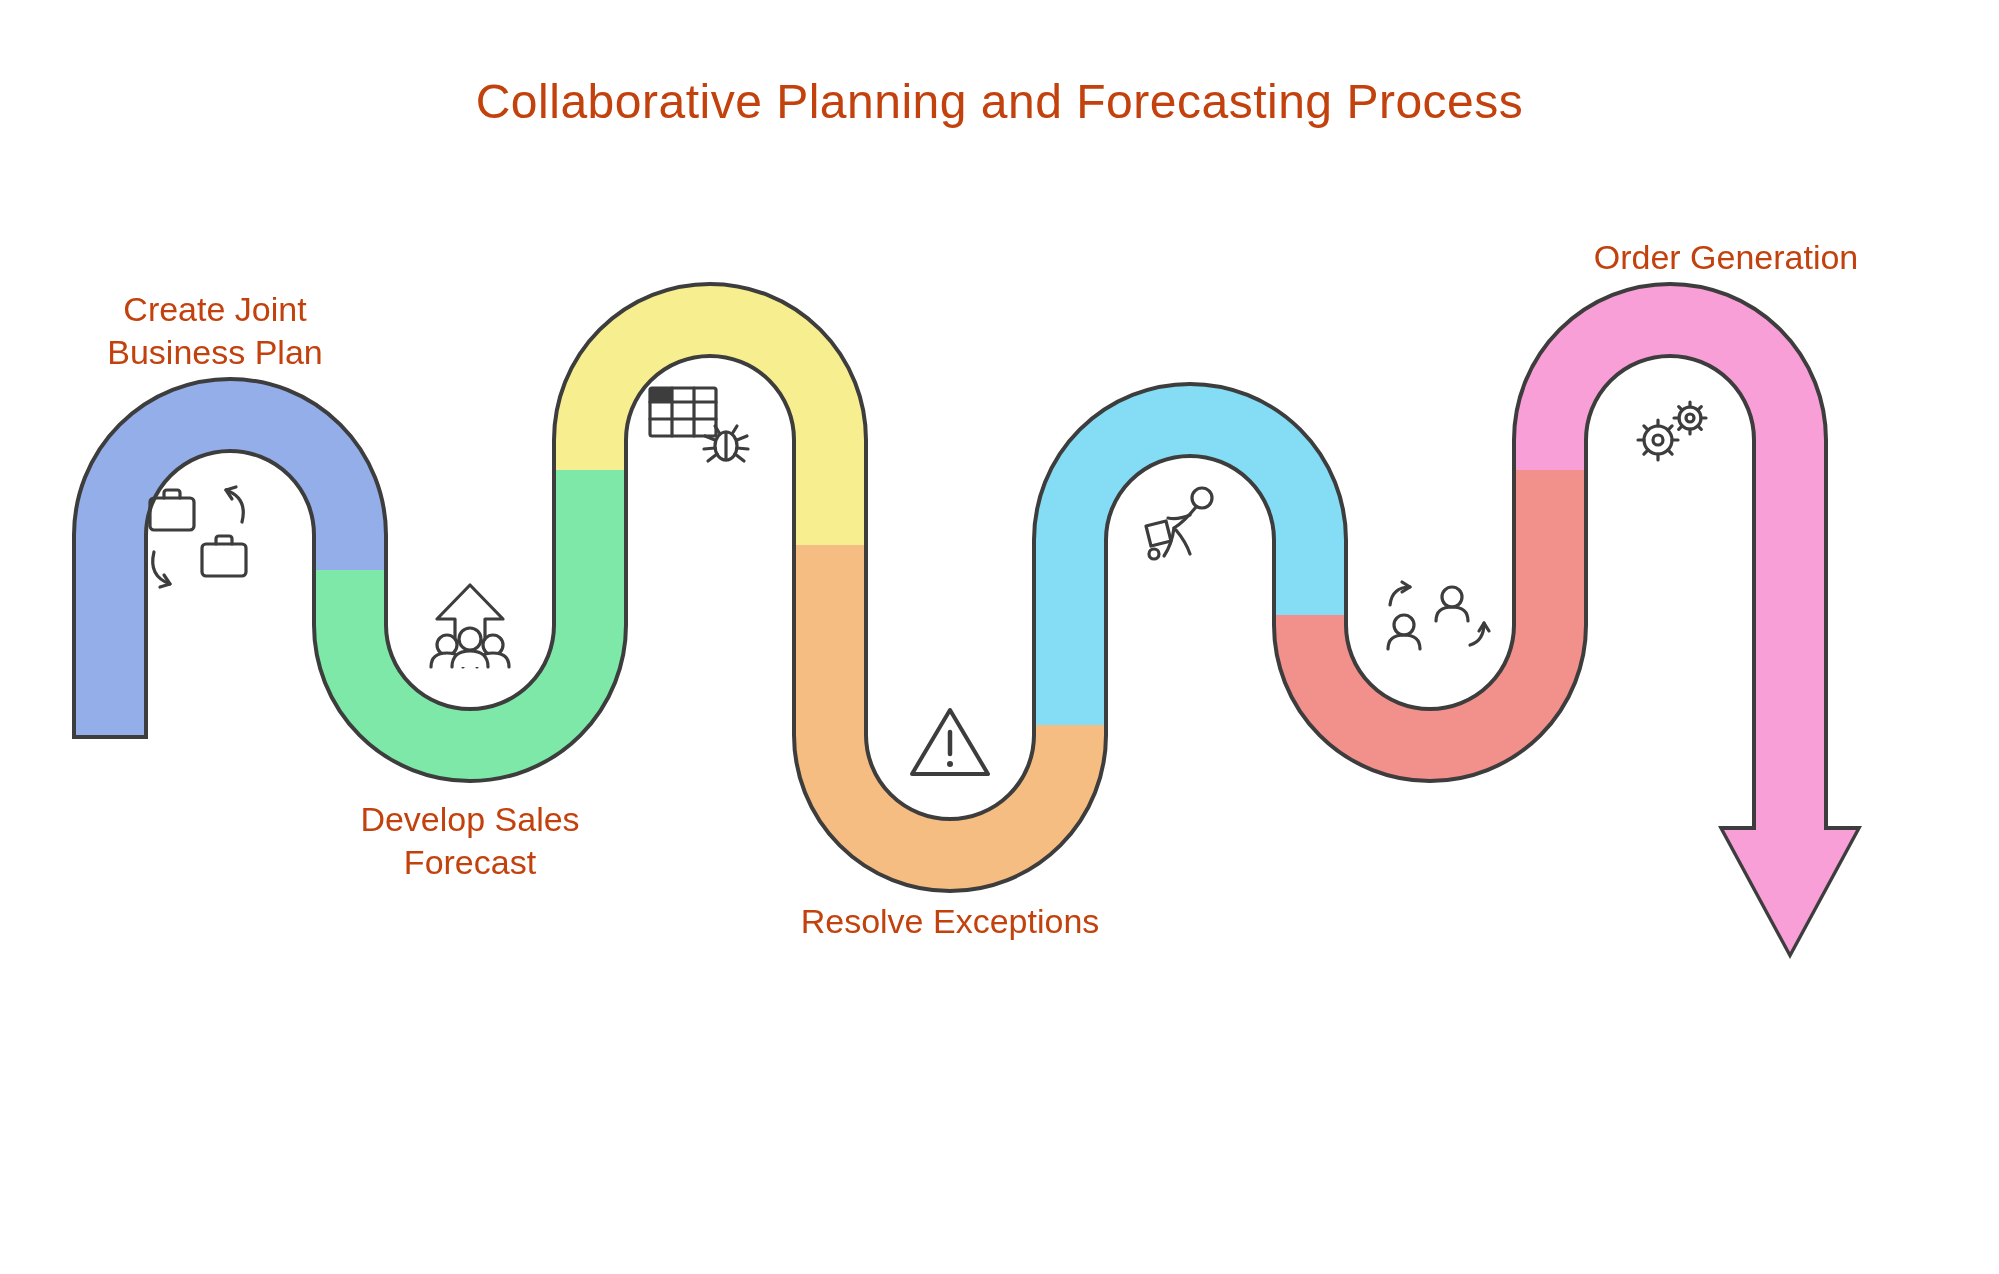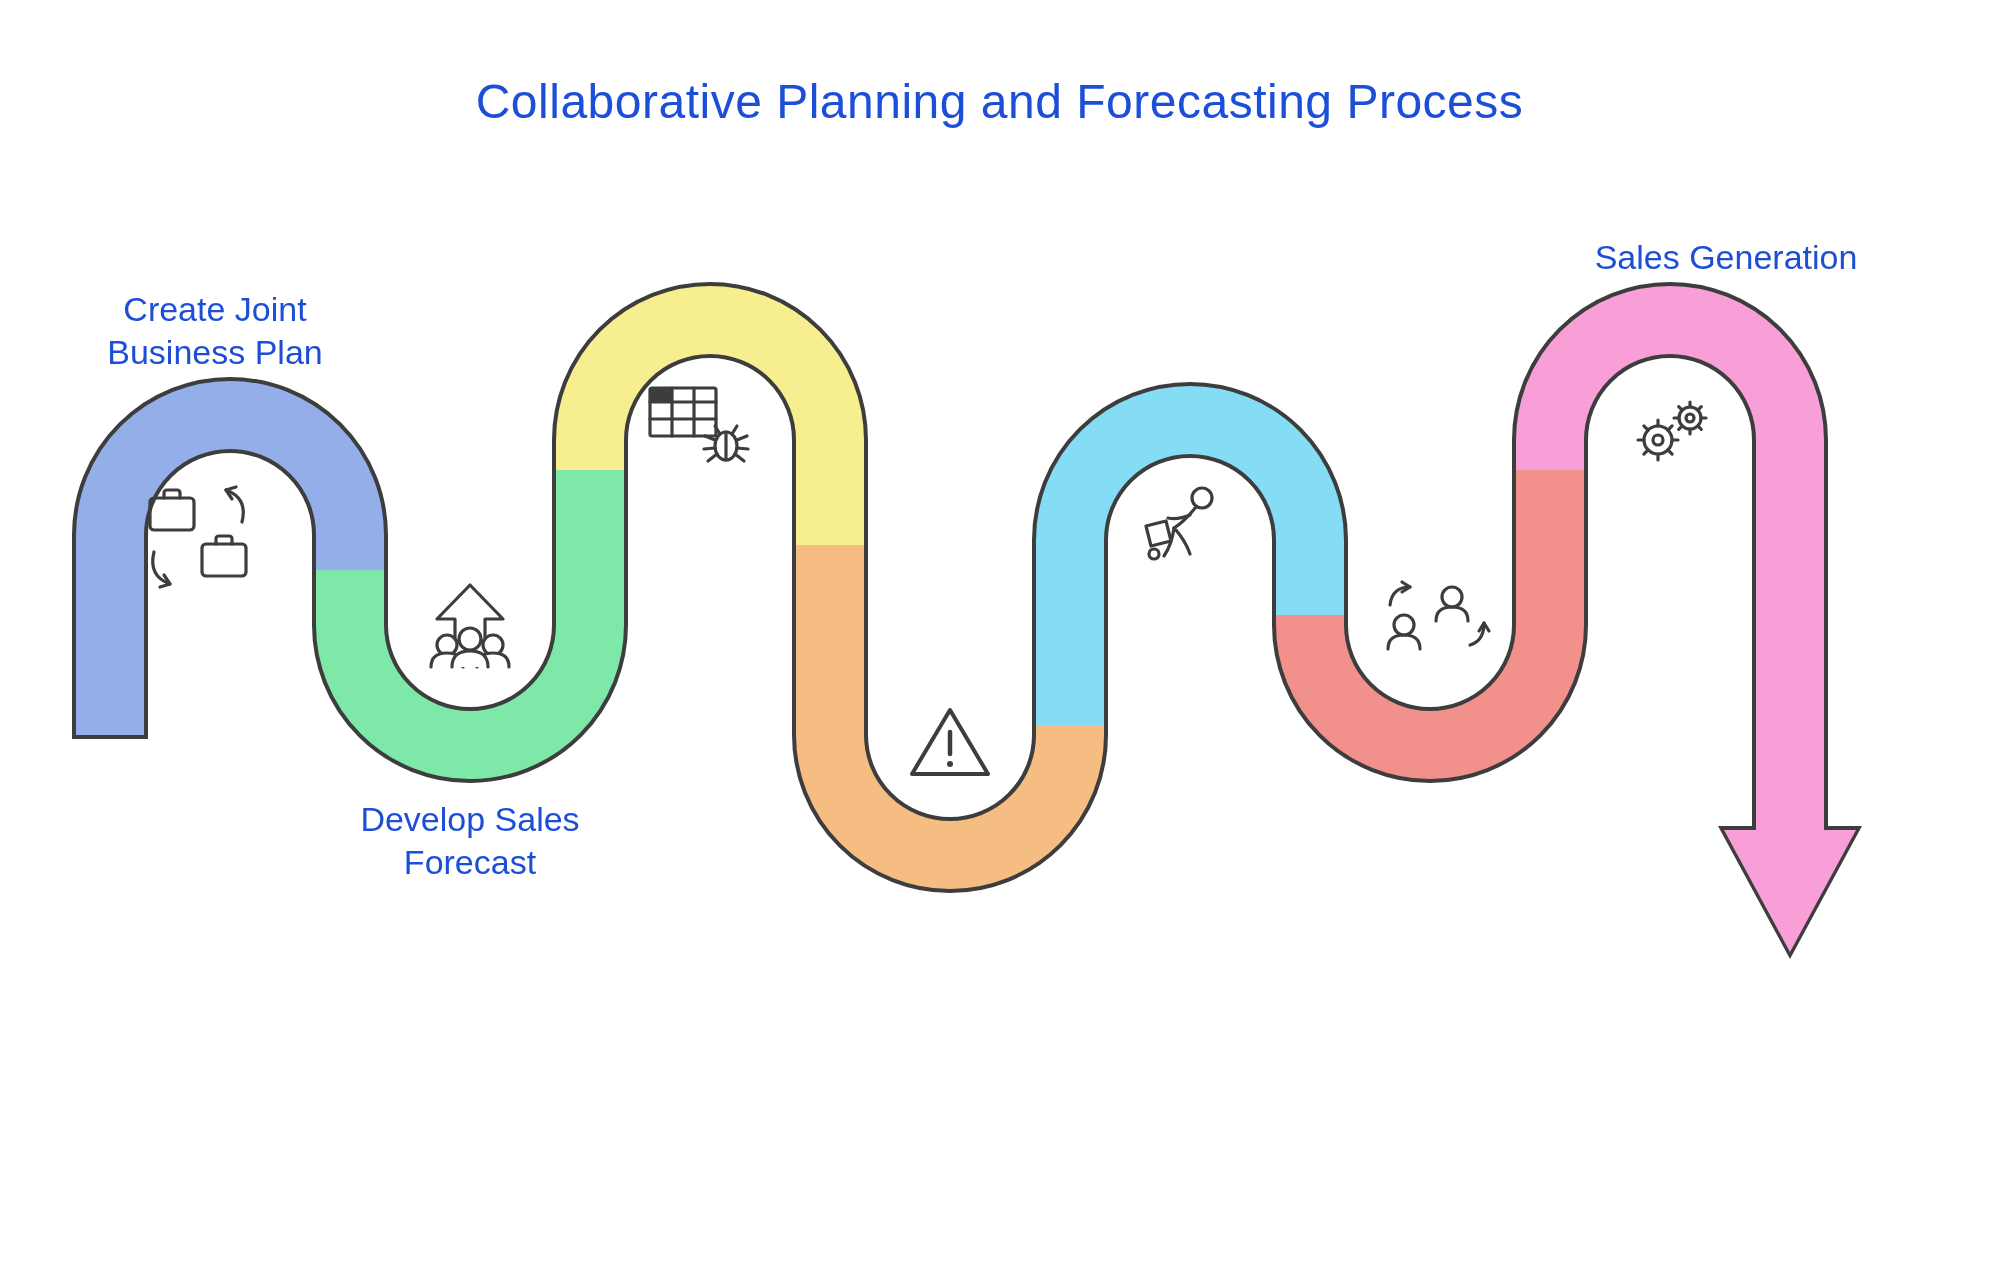--- a/index.html
+++ b/index.html
@@ -19,21 +19,21 @@
   }
   .label{
     position:absolute;transform:translateX(-50%);
     text-align:center;font-size:34px;line-height:1.25;font-weight:400;
   }
   .nowrap{white-space:nowrap}
 </style>
 </head>
 <body>
 
-<div class="canvas" style="background: rgb(255, 255, 255); color: #1d4ed8;">
+<div class="canvas" style="background: rgb(255, 255, 255); color: #c2410c;">
 
   <div class="title">Collaborative Planning and Forecasting Process</div>
 
   <svg class="ribbon-svg" viewBox="0 0 1999 1274" xmlns="http://www.w3.org/2000/svg">
 
     <path d="M 110 739 L 110 535 A 120 120 0 0 1 350 535 L 350 625 A 120 120 0 0 0 590 625 L 590 440 A 120 120 0 0 1 830 440 L 830 735 A 120 120 0 0 0 1070 735 L 1070 540 A 120 120 0 0 1 1310 540 L 1310 625 A 120 120 0 0 0 1550 625 L 1550 440 A 120 120 0 0 1 1790 440 L 1790 834" fill="none" stroke-width="76" stroke-linecap="butt" stroke="#3d3d3d"></path>
     <polygon points="1718,826 1862,826 1790,959" fill="#3d3d3d"></polygon>
 
     <path d="M 110 735 L 110 535 A 120 120 0 0 1 350 535 L 350 570" fill="none" stroke-width="68" stroke-linecap="butt" stroke="#94aeea"></path>
     <path d="M 350 570 L 350 625 A 120 120 0 0 0 590 625 L 590 470" fill="none" stroke-width="68" stroke-linecap="butt" stroke="#7de8a8"></path>
@@ -112,18 +112,19 @@
       <circle cx="54" cy="20" r="4"></circle>
       <path d="M65 20 L70 20 M61.8 27.8 L65.3 31.3 M54 31 L54 36 M46.2 27.8 L42.7 31.3 M43 20 L38 20 M46.2 12.2 L42.7 8.7 M54 9 L54 4 M61.8 12.2 L65.3 8.7"></path>
     </g>
   </svg>
 
   <div class="label" style="left:215px;top:288px;width:280px">Create Joint Business Plan</div>
 
   <div class="label" style="left:470px;top:798px;width:250px">Develop Sales Forecast</div>
 
 
+  <div class="label nowrap" style="left:950px;top:900px">Resolve Exceptions</div>
 
 
 
-  <div class="label nowrap" style="left:1726px;top:236px">Sales Generation</div>
+  <div class="label nowrap" style="left:1726px;top:236px">Order Generation</div>
 
 </div>
 
 </body></html>

